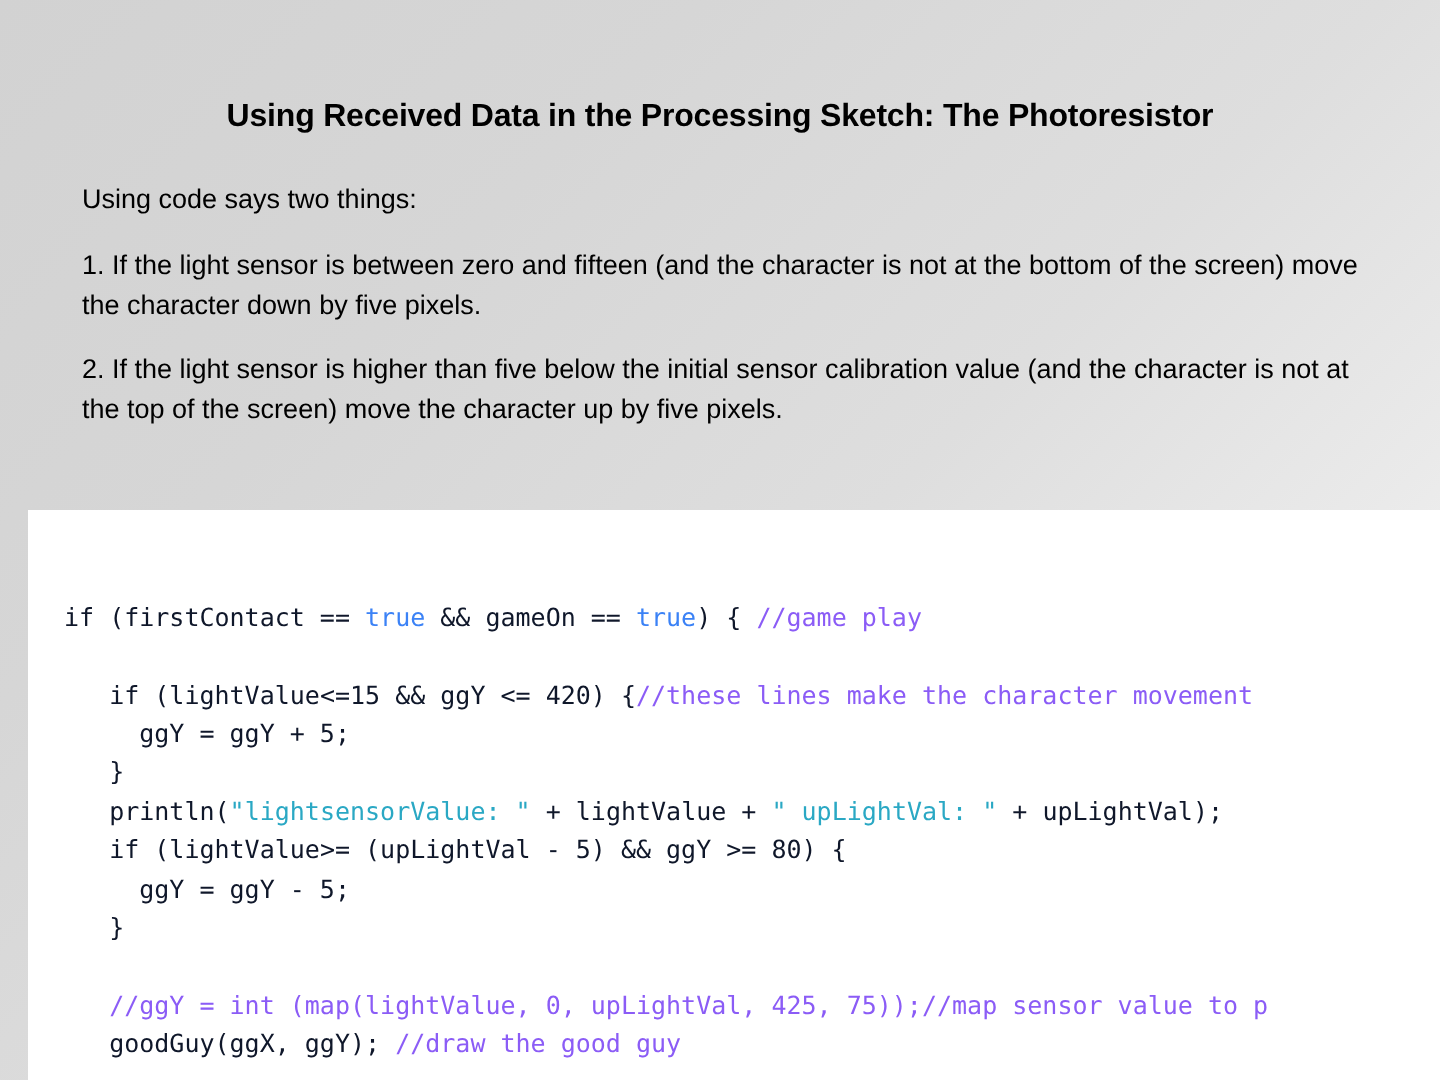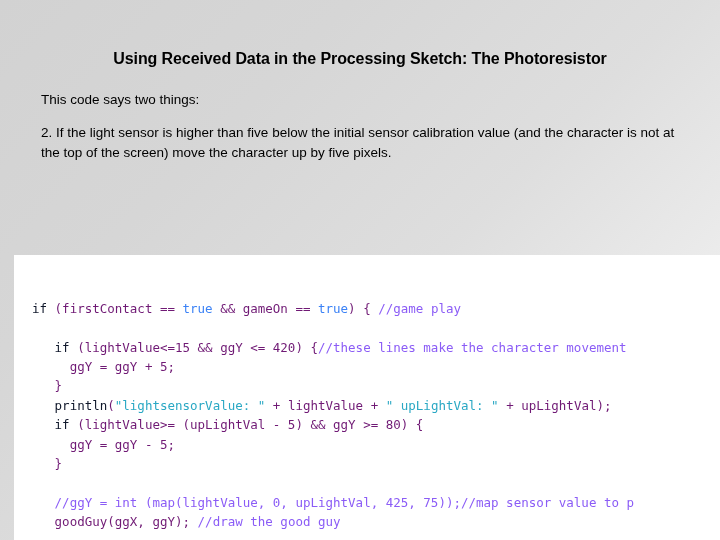--- a/index.html
+++ b/index.html
@@ -67,31 +67,32 @@
     padding: 5px 0 0 18px;
   }
   .code-line {
     white-space: pre;
     height: 19.4px;
   }
   .kw      { color: #0f172a; }
   .lit     { color: #3b82f6; }
   .str     { color: #2aa8c4; }
   .cmt     { color: #8b5cf6; }
-  .plain   { color: #701a75; }
+  .plain   { color: #0f172a; }
 </style>
 </head>
 <body>
 
 <div class="slide">
 
   <div class="slide-title">Using Received Data in the Processing Sketch: The Photoresistor</div>
 
   <div class="body-block">
-    <p class="para p2">This code says two things:</p>
+    <p class="para p2">Using code says two things:</p>
+    <p class="para p3"> 1. If the light sensor is between zero and fifteen (and the character is not at the bottom of the screen) move the character down by five pixels.</p>
     <p class="para p4">2. If the light sensor is higher than five below the initial sensor calibration value (and the character is not at the top of the screen) move the character up by five pixels.</p>
   </div>
 
   <div class="code-block">
     <div class="code-inner" id="code-inner"><div class="code-line"><span class="kw">if </span><span class="plain">(firstContact == </span><span class="lit">true</span><span class="plain"> &amp;&amp; gameOn == </span><span class="lit">true</span><span class="plain">) { </span><span class="cmt">//game play</span></div><div class="code-line">&nbsp;</div><div class="code-line"><span class="kw">   if </span><span class="plain">(lightValue&lt;=15 &amp;&amp; ggY &lt;= 420) {</span><span class="cmt">//these lines make the character movement</span></div><div class="code-line"><span class="plain">     ggY = ggY + 5;</span></div><div class="code-line"><span class="plain">   }</span></div><div class="code-line"><span class="kw">   println</span><span class="plain">(</span><span class="str">"lightsensorValue: "</span><span class="plain"> + lightValue + </span><span class="str">" upLightVal: "</span><span class="plain"> + upLightVal);</span></div><div class="code-line"><span class="kw">   if </span><span class="plain">(lightValue&gt;= (upLightVal - 5) &amp;&amp; ggY &gt;= 80) {</span></div><div class="code-line"><span class="plain">     ggY = ggY - 5;</span></div><div class="code-line"><span class="plain">   }</span></div><div class="code-line">&nbsp;</div><div class="code-line"><span class="cmt">   //ggY = int (map(lightValue, 0, upLightVal, 425, 75));//map sensor value to p</span></div><div class="code-line"><span class="plain">   goodGuy(ggX, ggY); </span><span class="cmt">//draw the good guy</span></div></div>
   </div>
 
 </div>
 
 </body></html>

